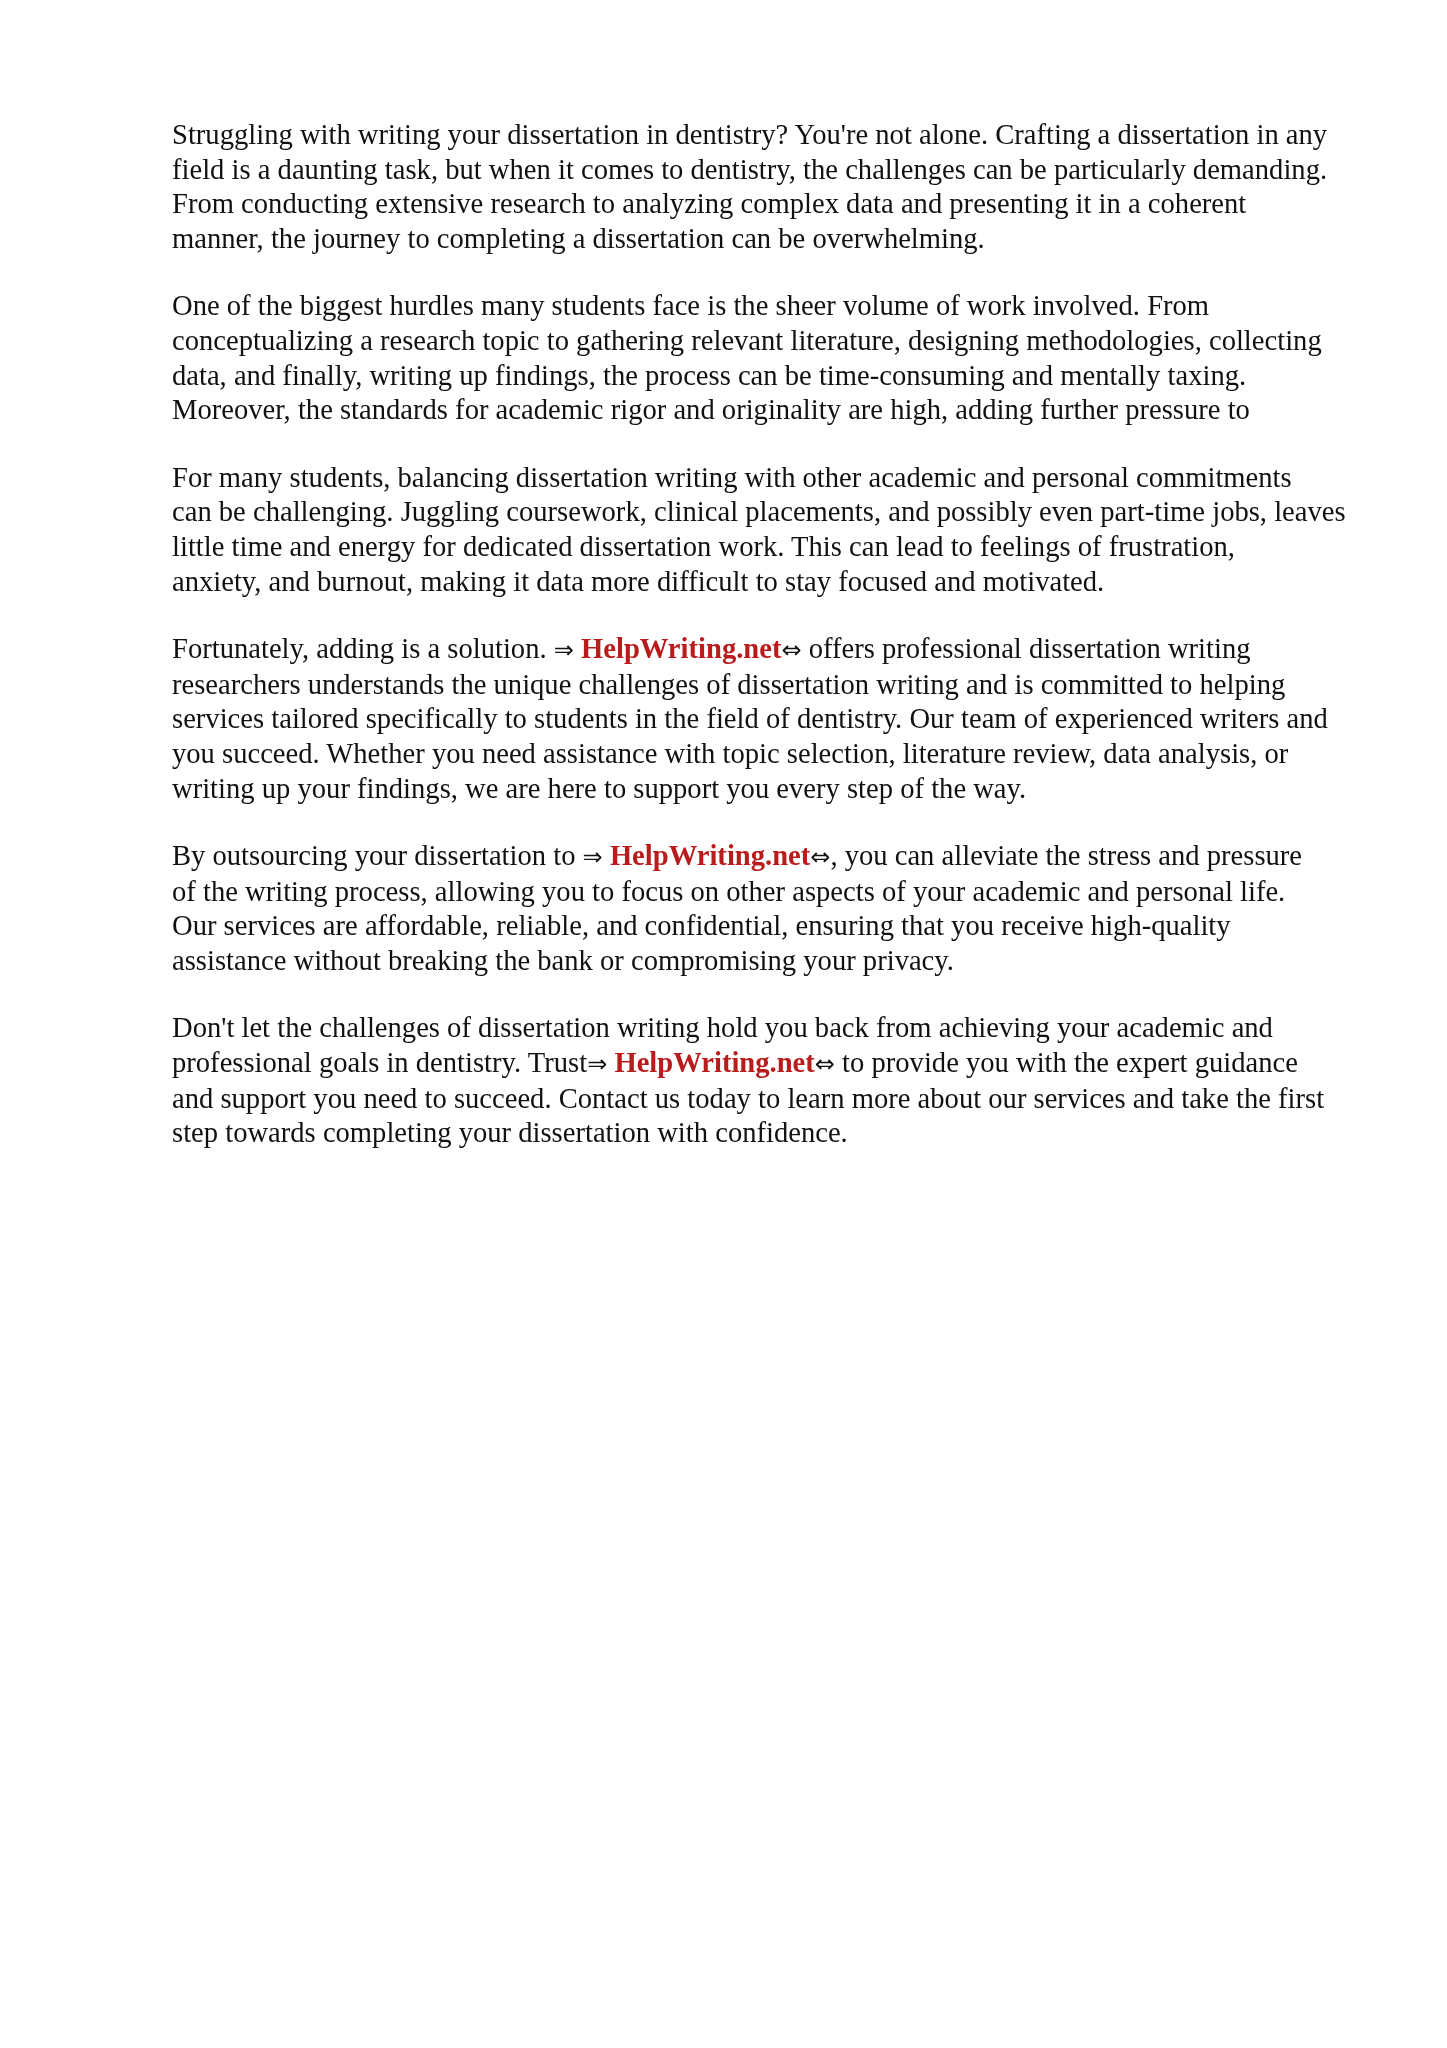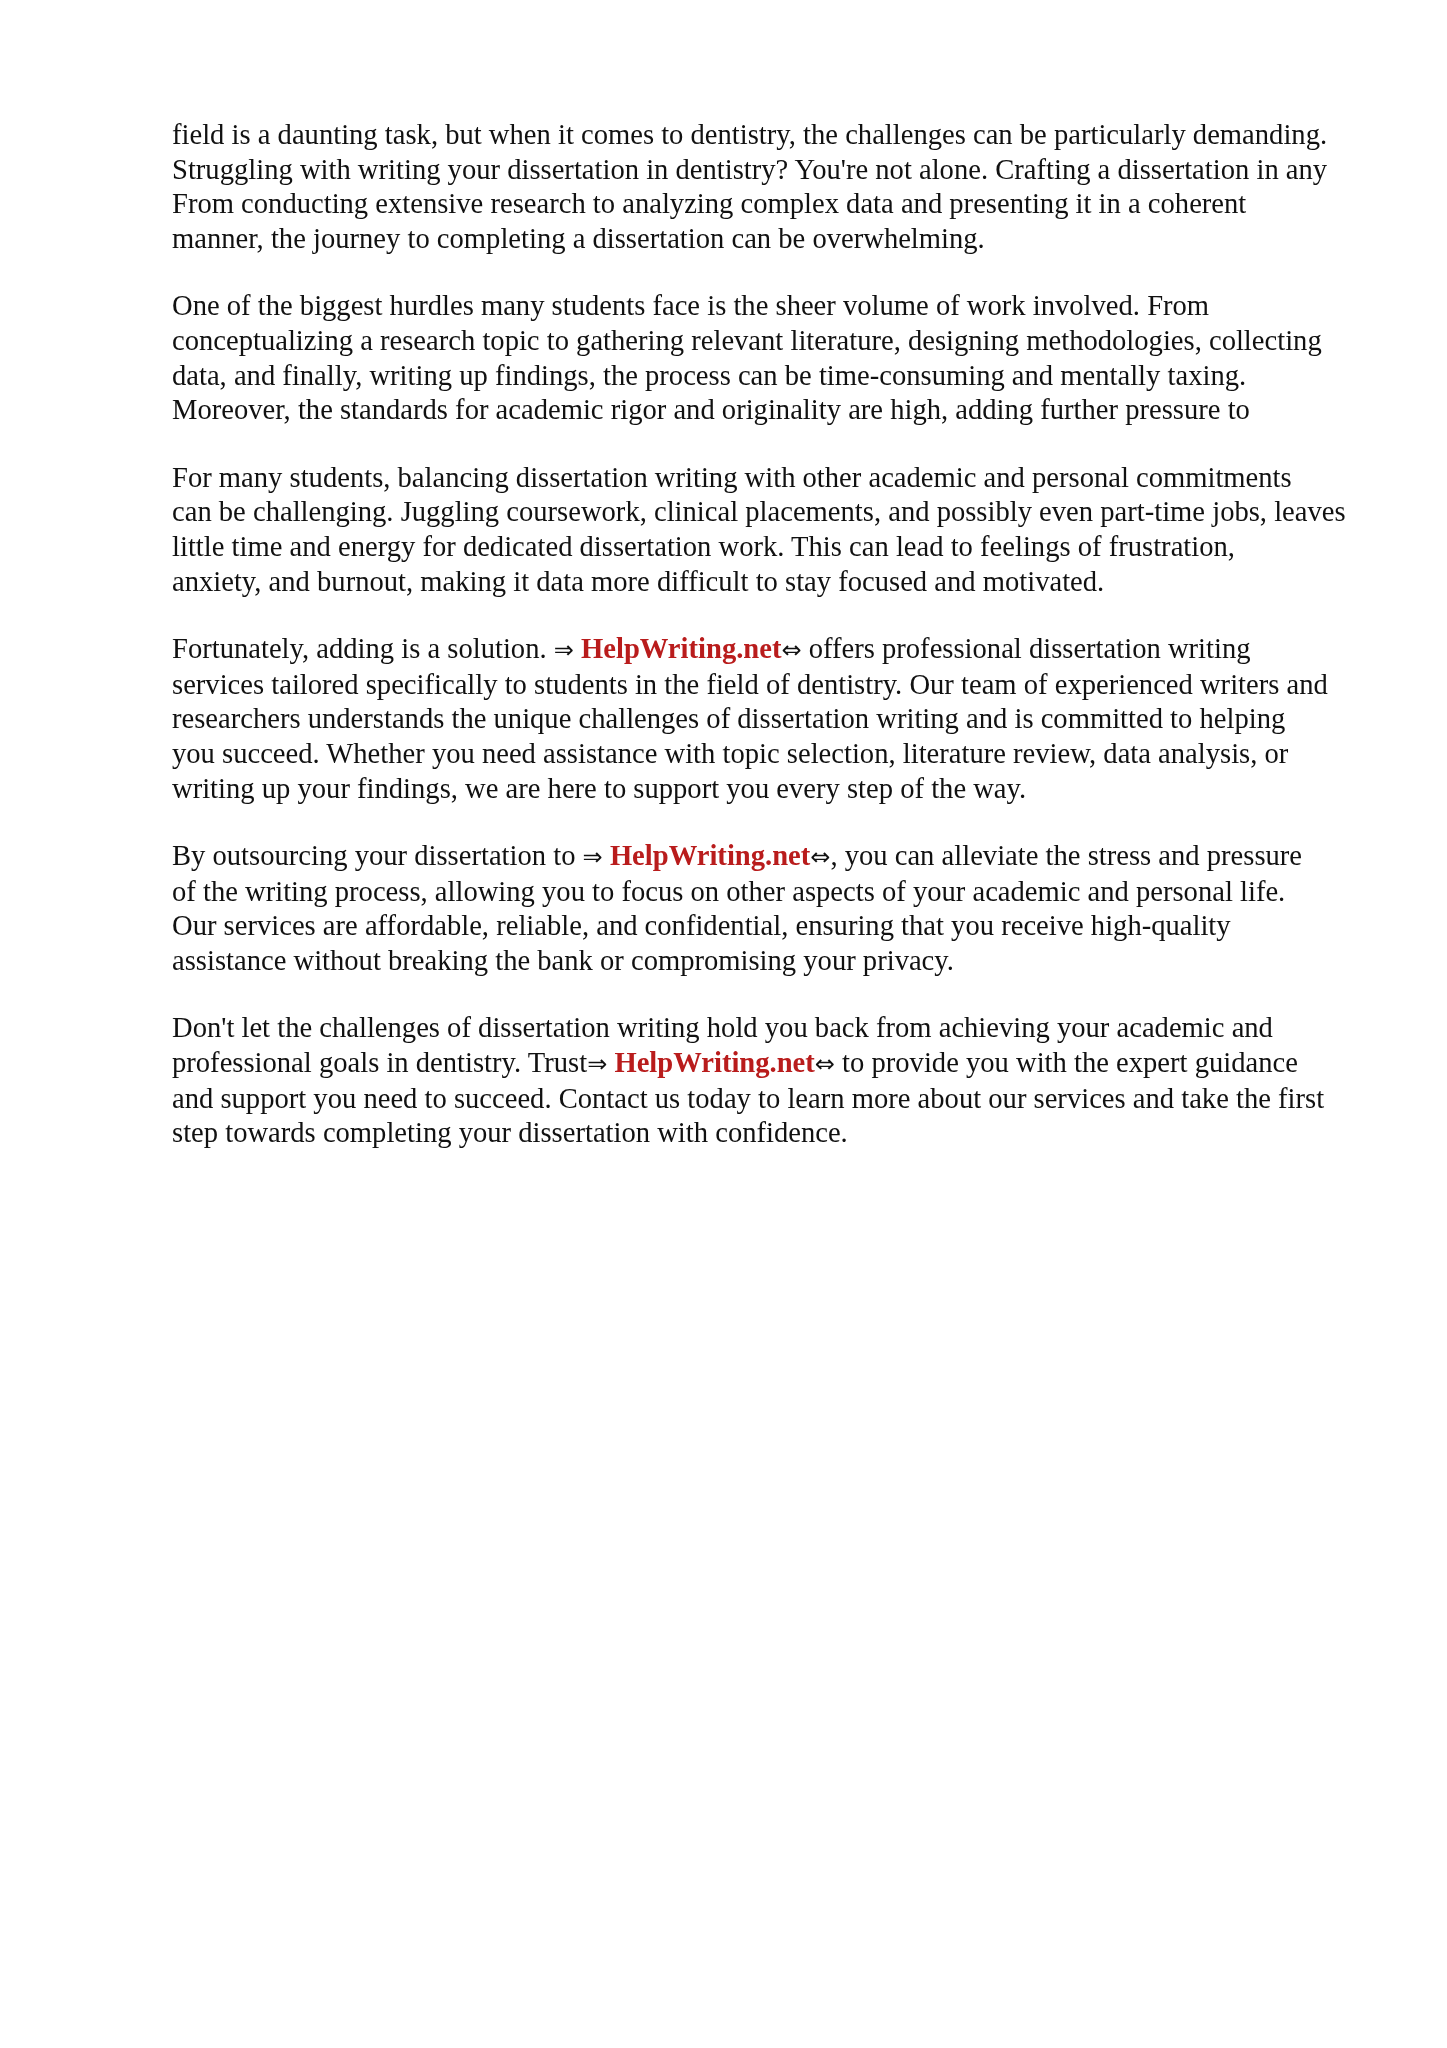--- a/index.html
+++ b/index.html
@@ -13,22 +13,22 @@
   .line { display: block; white-space: nowrap; }
   .link { color: #b91c1c; font-weight: bold; text-decoration: none; cursor: pointer; }
   .arrow { font-family: "DejaVu Sans", sans-serif; font-size: 24px; }
 </style>
 </head>
 <body>
 
 <div class="page">
 
   <p class="para">
+    <span class="line">Struggling with writing your dissertation in dentistry? You're not alone. Crafting a dissertation in any</span>
     <span class="line">field is a daunting task, but when it comes to dentistry, the challenges can be particularly demanding.</span>
-    <span class="line">Struggling with writing your dissertation in dentistry? You're not alone. Crafting a dissertation in any</span>
     <span class="line">From conducting extensive research to analyzing complex data and presenting it in a coherent</span>
     <span class="line">manner, the journey to completing a dissertation can be overwhelming.</span>
   </p>
 
   <p class="para">
     <span class="line">One of the biggest hurdles many students face is the sheer volume of work involved. From</span>
     <span class="line">conceptualizing a research topic to gathering relevant literature, designing methodologies, collecting</span>
     <span class="line">data, and finally, writing up findings, the process can be time-consuming and mentally taxing.</span>
     <span class="line">Moreover, the standards for academic rigor and originality are high, adding further pressure to</span>
   </p>
@@ -38,22 +38,22 @@
     <span class="line">can be challenging. Juggling coursework, clinical placements, and possibly even part-time jobs, leaves</span>
     <span class="line">little time and energy for dedicated dissertation work. This can lead to feelings of frustration,</span>
     <span class="line">anxiety, and burnout, making it data more difficult to stay focused and motivated.</span>
   </p>
 
   <p class="para">
     <span class="line">
       <span>Fortunately, adding is a solution. </span><span class="arrow">⇒</span>
       <a class="link">HelpWriting.net</a><span class="arrow">⇔</span><span> offers professional dissertation writing</span>
     </span>
+    <span class="line">researchers understands the unique challenges of dissertation writing and is committed to helping</span>
     <span class="line">services tailored specifically to students in the field of dentistry. Our team of experienced writers and</span>
-    <span class="line">researchers understands the unique challenges of dissertation writing and is committed to helping</span>
     <span class="line">you succeed. Whether you need assistance with topic selection, literature review, data analysis, or</span>
     <span class="line">writing up your findings, we are here to support you every step of the way.</span>
   </p>
 
   <p class="para">
     <span class="line">
       <span>By outsourcing your dissertation to </span><span class="arrow">⇒</span>
       <a class="link">HelpWriting.net</a><span class="arrow">⇔</span><span>, you can alleviate the stress and pressure</span>
     </span>
     <span class="line">of the writing process, allowing you to focus on other aspects of your academic and personal life.</span>

